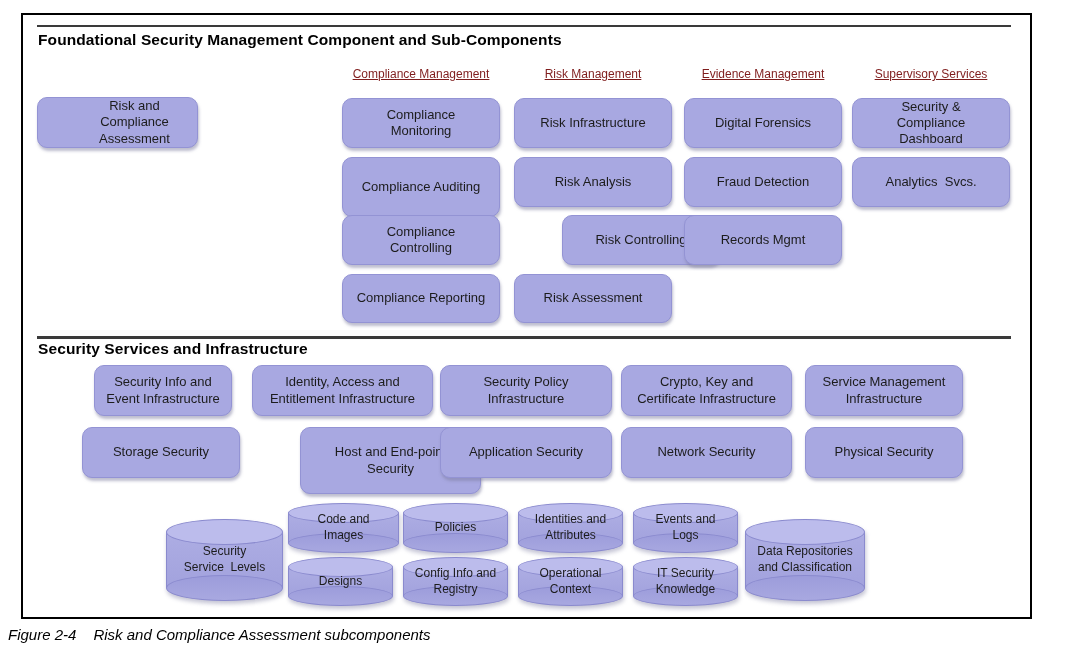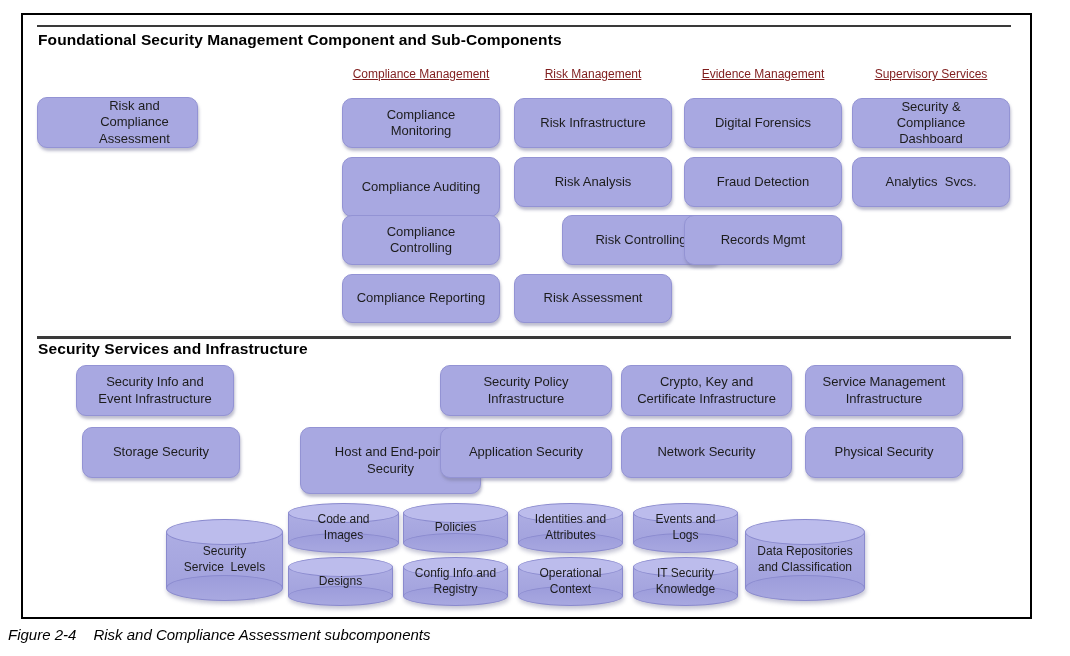--- a/index.html
+++ b/index.html
@@ -114,23 +114,27 @@
 Compliance
 Dashboard</span>
     </div>
   <div class="bx" style="left:852px; top:157px; width:158px; height:50px;">
       <span class="lbl">Analytics  Svcs.</span>
     </div>
 
   <div class="rule" style="left:37px; top:336px; width:974px; height:3px;"></div>
   <div class="sectitle" style="left:38px; top:340px;">Security Services and Infrastructure</div>
 
-  <div class="bx" style="left:76px;  top:365px; width:158px; height:51px;">
+  <div class="bx" style="left:94px;  top:365px; width:138px; height:51px;">
       <span class="lbl">Security Info and
 Event Infrastructure</span>
+    </div>
+  <div class="bx" style="left:252px; top:365px; width:181px; height:51px;">
+      <span class="lbl">Identity, Access and
+Entitlement Infrastructure</span>
     </div>
   <div class="bx" style="left:440px; top:365px; width:172px; height:51px;">
       <span class="lbl">Security Policy
 Infrastructure</span>
     </div>
   <div class="bx" style="left:621px; top:365px; width:171px; height:51px;">
       <span class="lbl">Crypto, Key and
 Certificate Infrastructure</span>
     </div>
   <div class="bx" style="left:805px; top:365px; width:158px; height:51px;">

